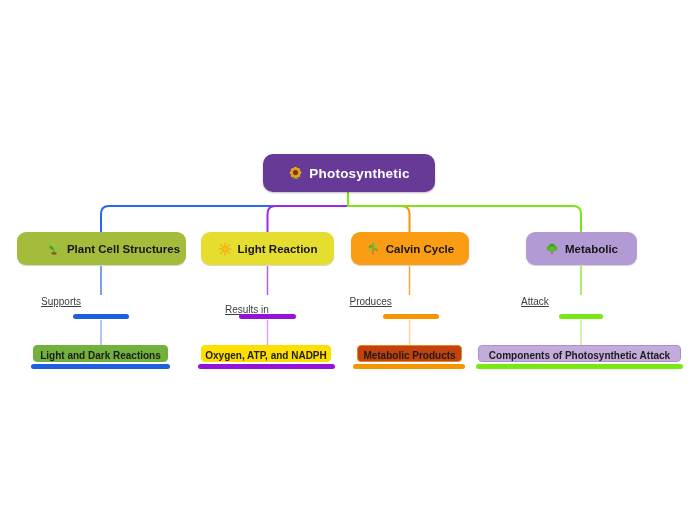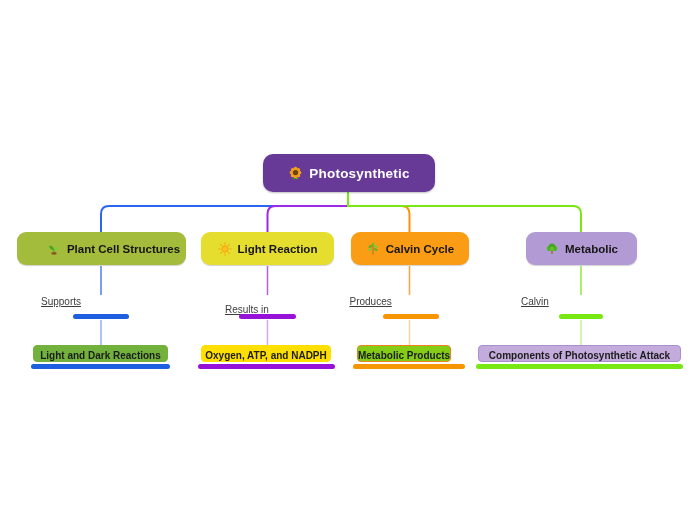--- a/index.html
+++ b/index.html
@@ -134,34 +134,34 @@
         <circle cx="8" cy="5.4" r="3.6" fill="#46a51e"></circle>
         <circle cx="8" cy="7.6" r="2.6" fill="#5fbe2e"></circle>
       </svg>
     </span>
     <span>Metabolic</span>
   </div>
 
   <div class="link-label" style="left:41px;">Supports</div>
   <div class="link-label" style="left:225px;margin-top:8px;">Results in</div>
   <div class="link-label" style="left:349.5px;">Produces</div>
-  <div class="link-label" style="left:521px;">Calvin</div>
+  <div class="link-label" style="left:521px;">Attack</div>
 
   <div class="bar label-bar" style="left: 73px; width: 56px; background: rgb(30, 95, 224);"></div>
   <div class="bar label-bar" style="left: 239px; width: 57px; background: rgb(150, 18, 217);"></div>
   <div class="bar label-bar" style="left: 383px; width: 56px; background: rgb(247, 149, 0);"></div>
   <div class="bar label-bar" style="left: 559px; width: 44px; background: rgb(120, 232, 18);"></div>
 
   <div class="node leaf-node" style="left: 33px; width: 135px; background: rgb(114, 178, 60); border-color: rgb(114, 178, 60);">
     <span>Light and Dark Reactions</span>
   </div>
   <div class="node leaf-node" style="left: 201px; width: 130px; background: rgb(255, 223, 0); border-color: rgb(255, 223, 0);">
     <span>Oxygen, ATP, and NADPH</span>
   </div>
-  <div class="node leaf-node" style="left: 357px; width: 94px; background: #84cc16; border-color: rgb(233, 133, 26);">
+  <div class="node leaf-node" style="left: 357px; width: 105px; background: #c2410c; border-color: rgb(233, 133, 26);">
     <span>Metabolic Products</span>
   </div>
   <div class="node leaf-node" style="left: 478px; width: 203px; background: rgb(195, 171, 220); border-color: rgb(169, 143, 203);">
     <span>Components of Photosynthetic Attack</span>
   </div>
 
   <div class="bar leaf-bar" style="left: 31px; width: 139px; background: rgb(30, 95, 224);"></div>
   <div class="bar leaf-bar" style="left: 198px; width: 137px; background: rgb(150, 18, 217);"></div>
   <div class="bar leaf-bar" style="left: 353px; width: 112px; background: rgb(247, 149, 0);"></div>
   <div class="bar leaf-bar" style="left: 476px; width: 207px; background: rgb(120, 232, 18);"></div>

